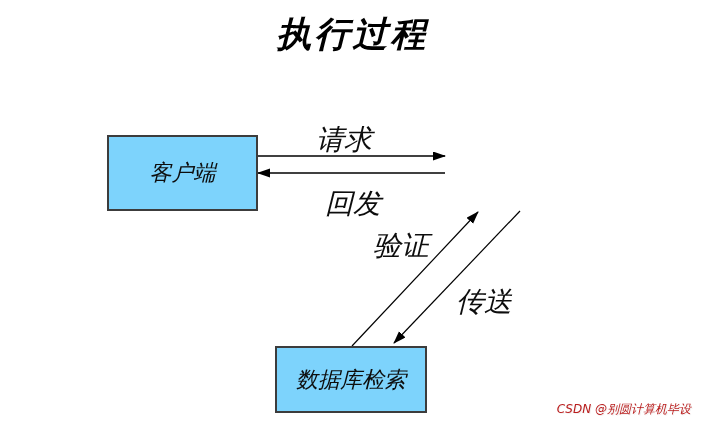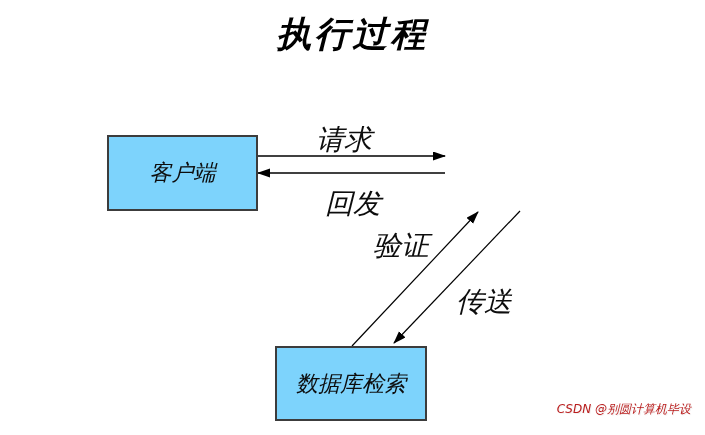--- a/index.html
+++ b/index.html
@@ -35,21 +35,21 @@
     border: 2px solid #3c3c3c;
     display: flex;
     align-items: center;
     justify-content: center;
     font-size: 22px;
     color: #0d0d0d;
     white-space: nowrap;
   }
   .node-client    { left: 107px; top: 135px; width: 151px; height: 76px; }
   .node-webserver { left: 445px; top: 134px; width: 151px; height: 76px; }
-  .node-database  { left: 275px; top: 346px; width: 152px; height: 75px; }
+  .node-database  { left: 275px; top: 346px; width: 152px; height: 67px; }
   .edges-svg {
     position: absolute;
     left: 0;
     top: 0;
     width: 705px;
     height: 435px;
     pointer-events: none;
   }
   .edge-label {
     position: absolute;

